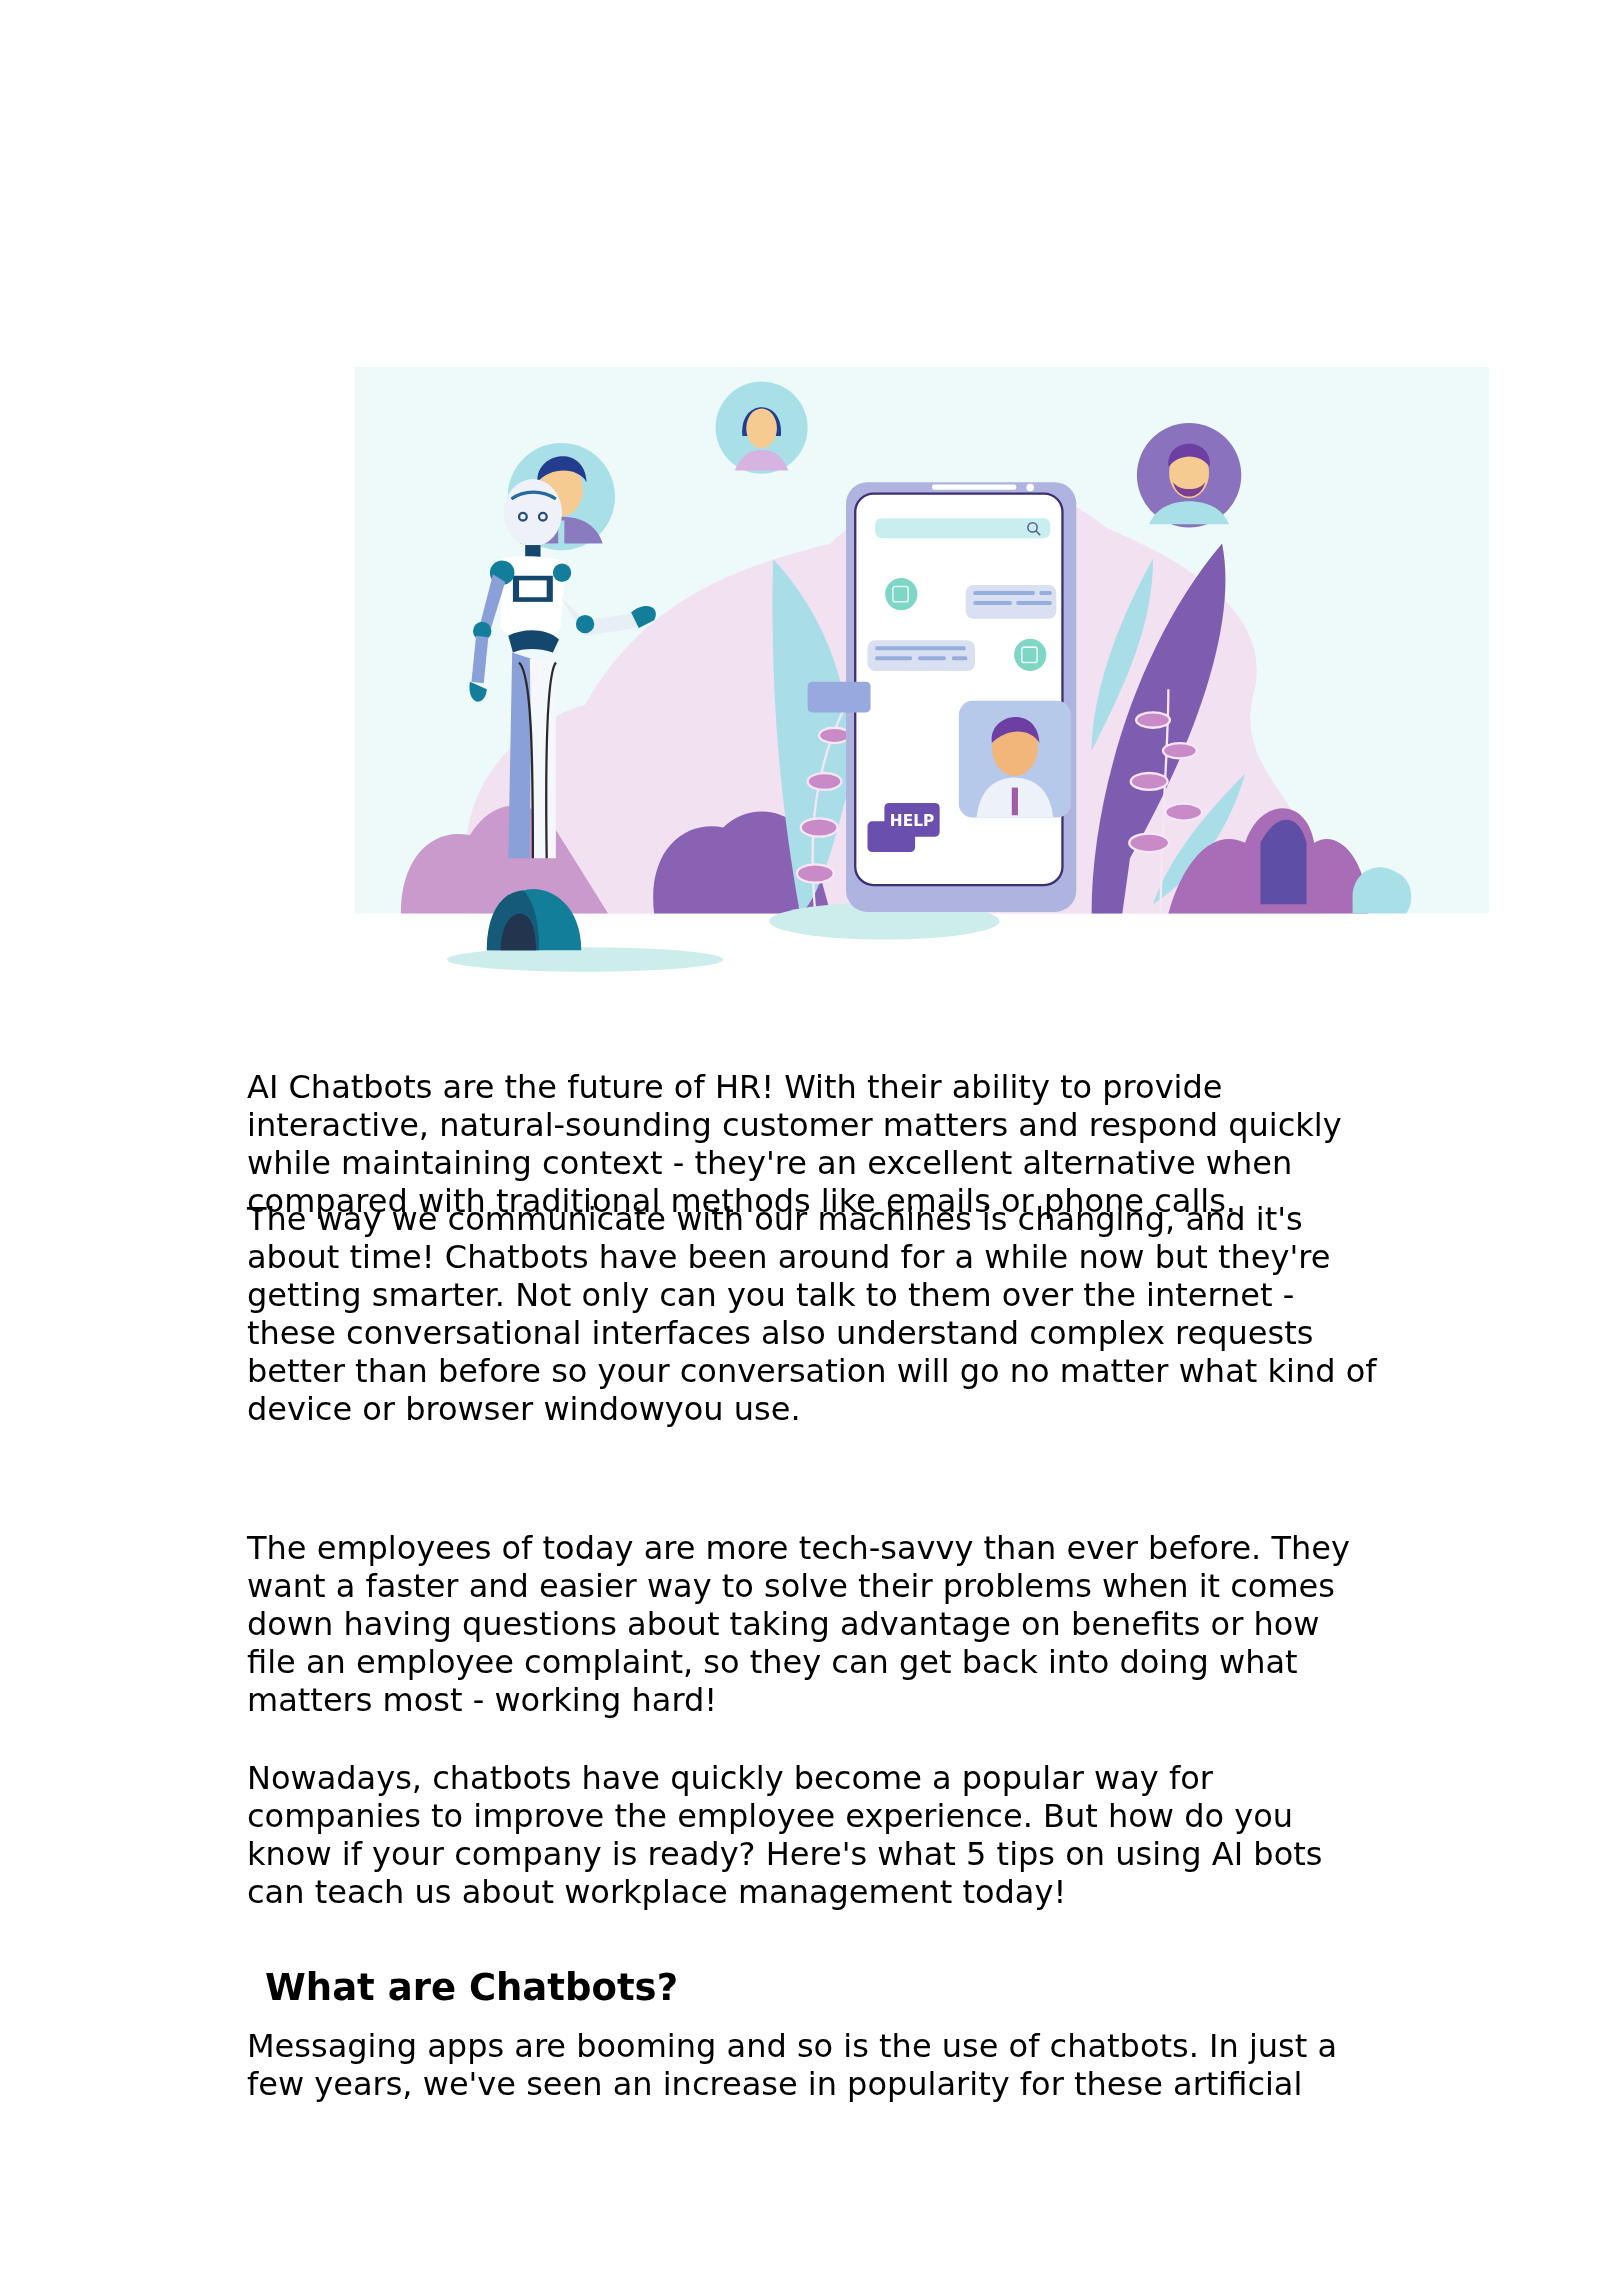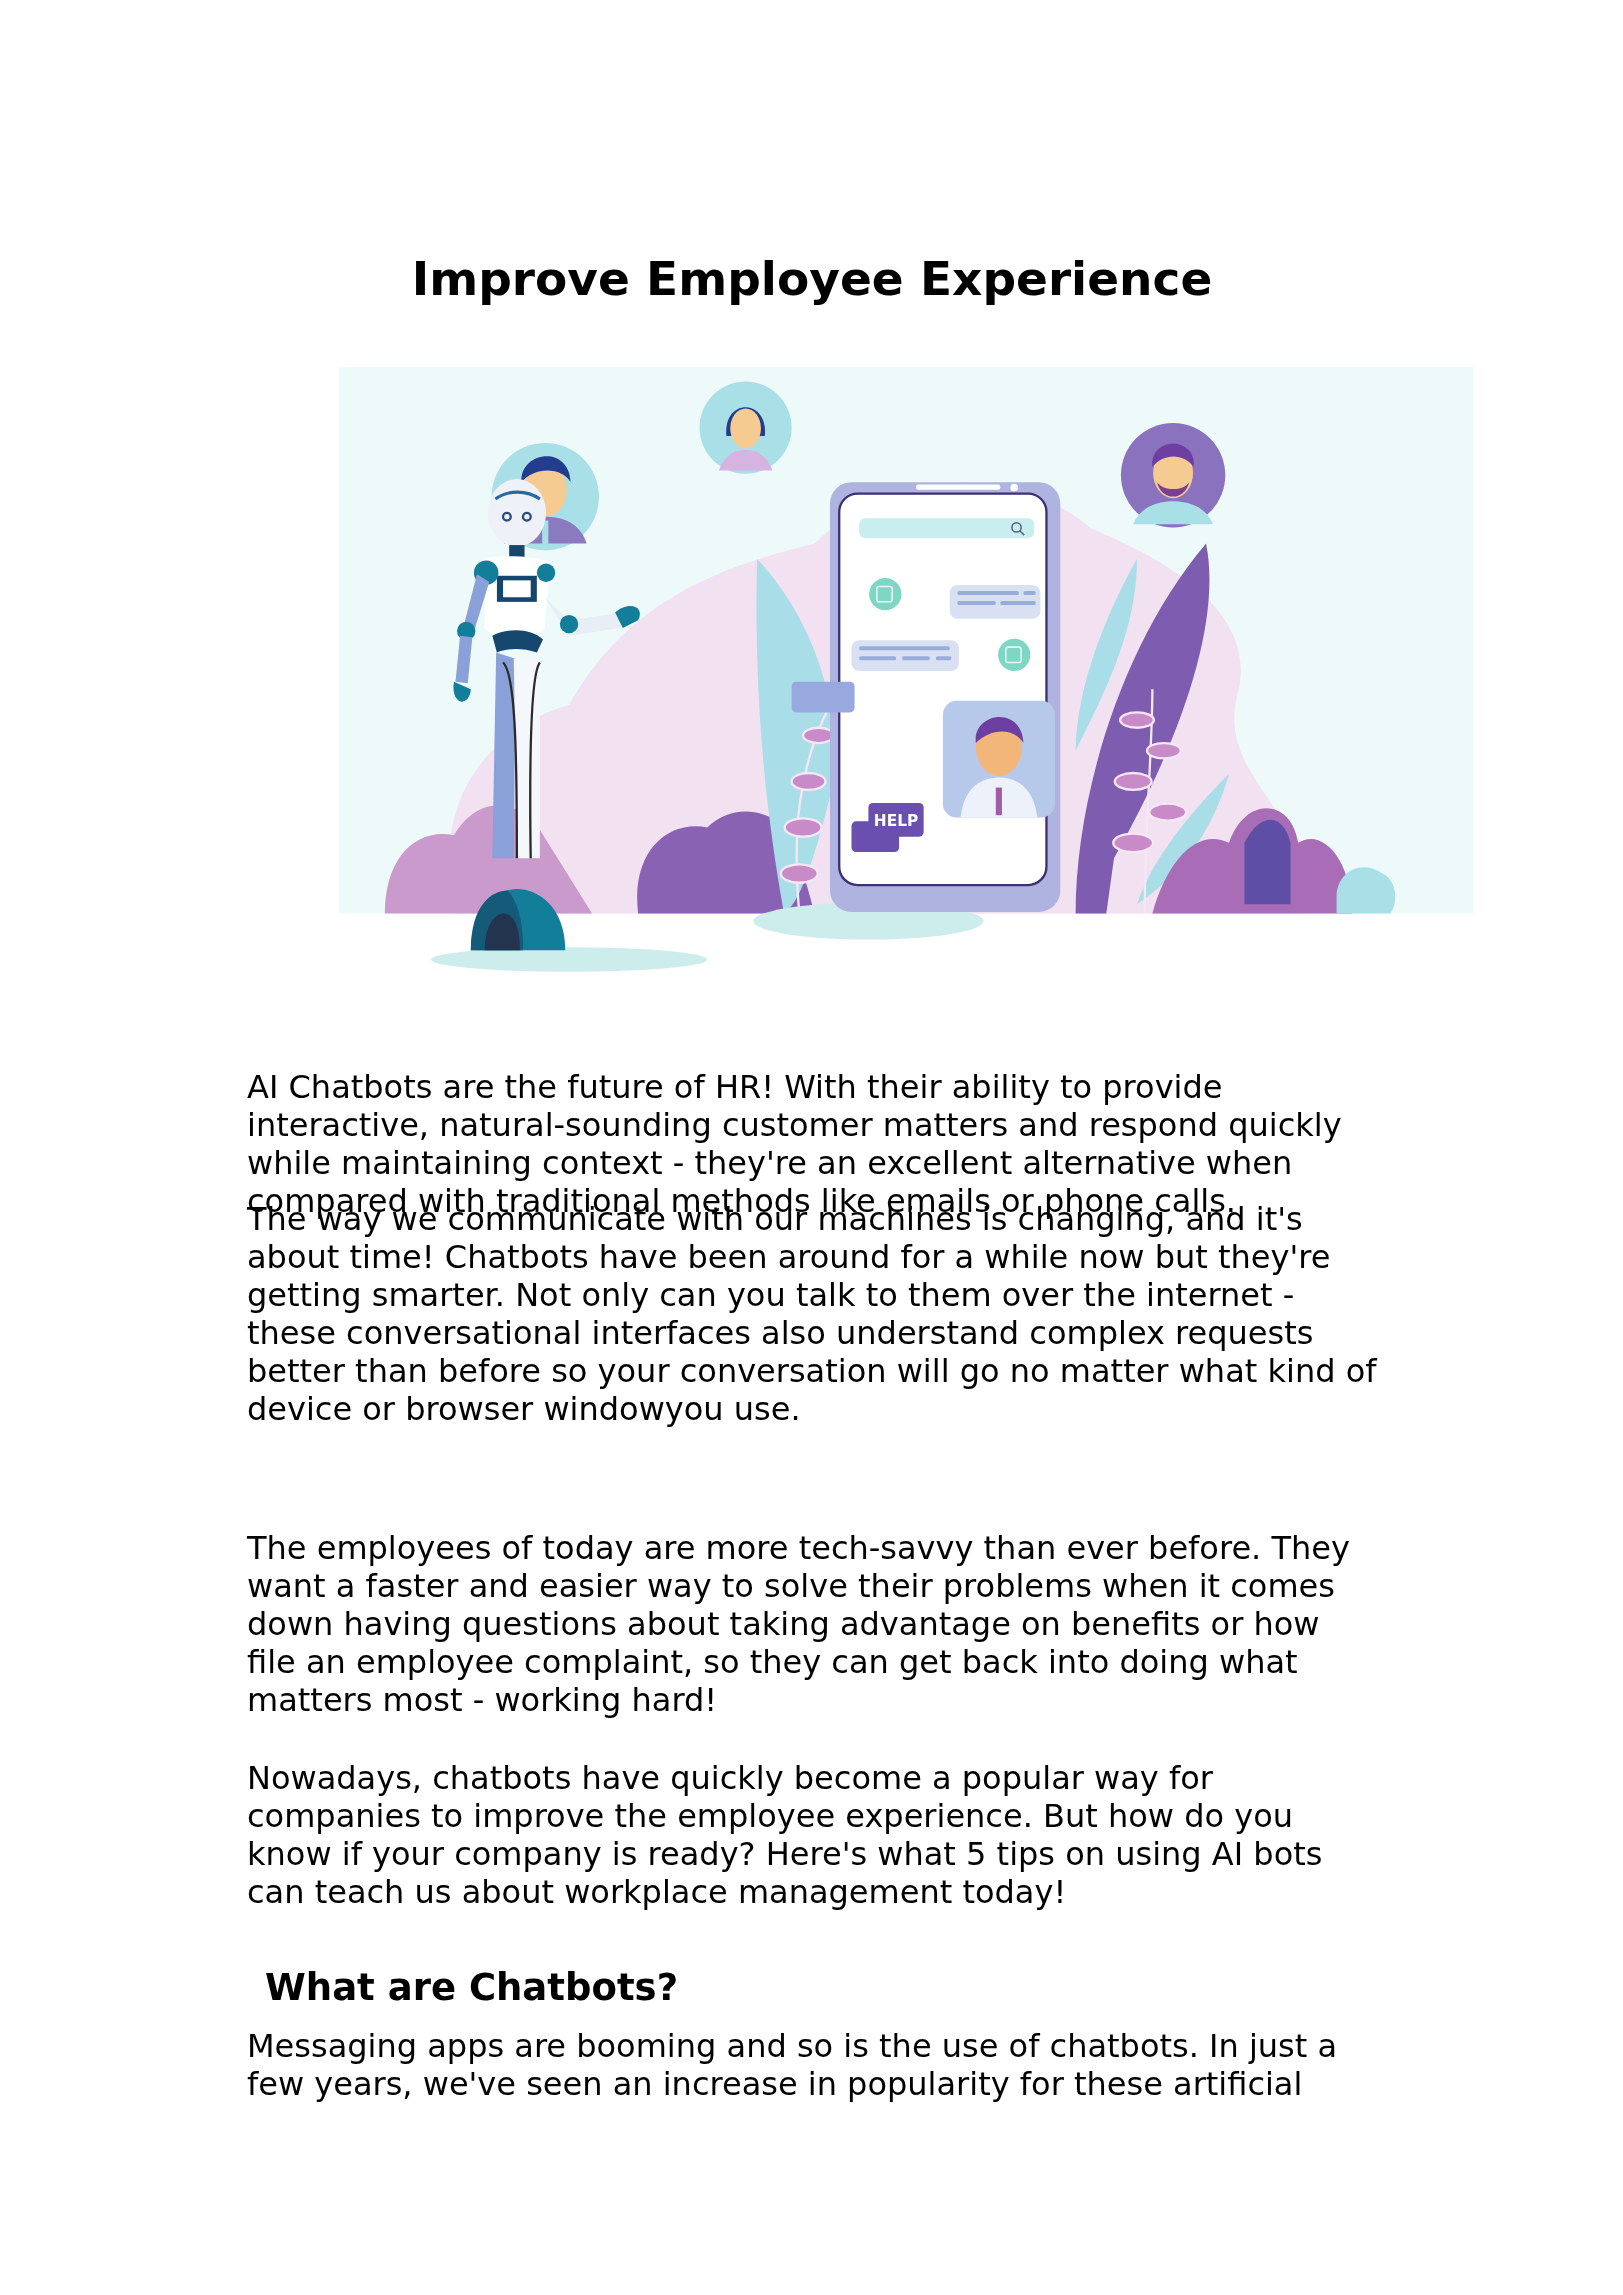--- a/index.html
+++ b/index.html
@@ -1,28 +1,27 @@
 <!DOCTYPE html>
 <html style="font-size:12.3px"><head>
 <meta charset="utf-8">
 <style>
   html, body { margin: 0; padding: 0; background: #ffffff; }
   body { width: 1624px; height: 2295px; position: relative; overflow: hidden; font-family: "DejaVu Sans", sans-serif; color: #000; }
   .page-title { position: absolute; left: 0; width: 1624px; top: 193px; text-align: center; font-weight: bold; font-size: 47px; line-height: 57px; margin: 0; }
-  .hero { position: absolute; left: 235px; top: 367px; width: 1342px; height: 614px; }
+  .hero { position: absolute; left: 251px; top: 367px; width: 1342px; height: 614px; }
   .hero svg { width: 100%; height: 100%; display: block; }
   .body-text { position: absolute; left: 247px; width: 1150px; font-size: 32px; line-height: 38px; margin: 0; white-space: pre-line; }
   .section-heading { position: absolute; left: 247px; font-weight: bold; font-size: 37px; line-height: 43px; margin: 18px; }
 </style>
 </head>
 <body>
 
 <h1 class="page-title">
   <br>
-  <span>Improve Employee Experience</span>
 </h1>
 
 <div class="hero" title="Illustration of a robot standing next to a smartphone showing a chat interface with user avatars">
   <svg viewBox="0 0 1478 800" xmlns="http://www.w3.org/2000/svg">
 
     <rect x="0" y="0" width="1478" height="712" fill="#EEFAFA"></rect>
 
     <path d="M150 700 C120 560 200 470 300 440 C380 300 500 260 620 230 C700 150 860 110 980 210 C1100 260 1200 330 1170 430 C1150 520 1230 560 1250 640 L1260 712 L150 712 Z" fill="#F1E1F1"></path>
 
     <path d="M60 712 C60 640 100 600 150 610 C180 560 230 560 260 600 L330 712 Z" fill="#C99ACB"></path>

